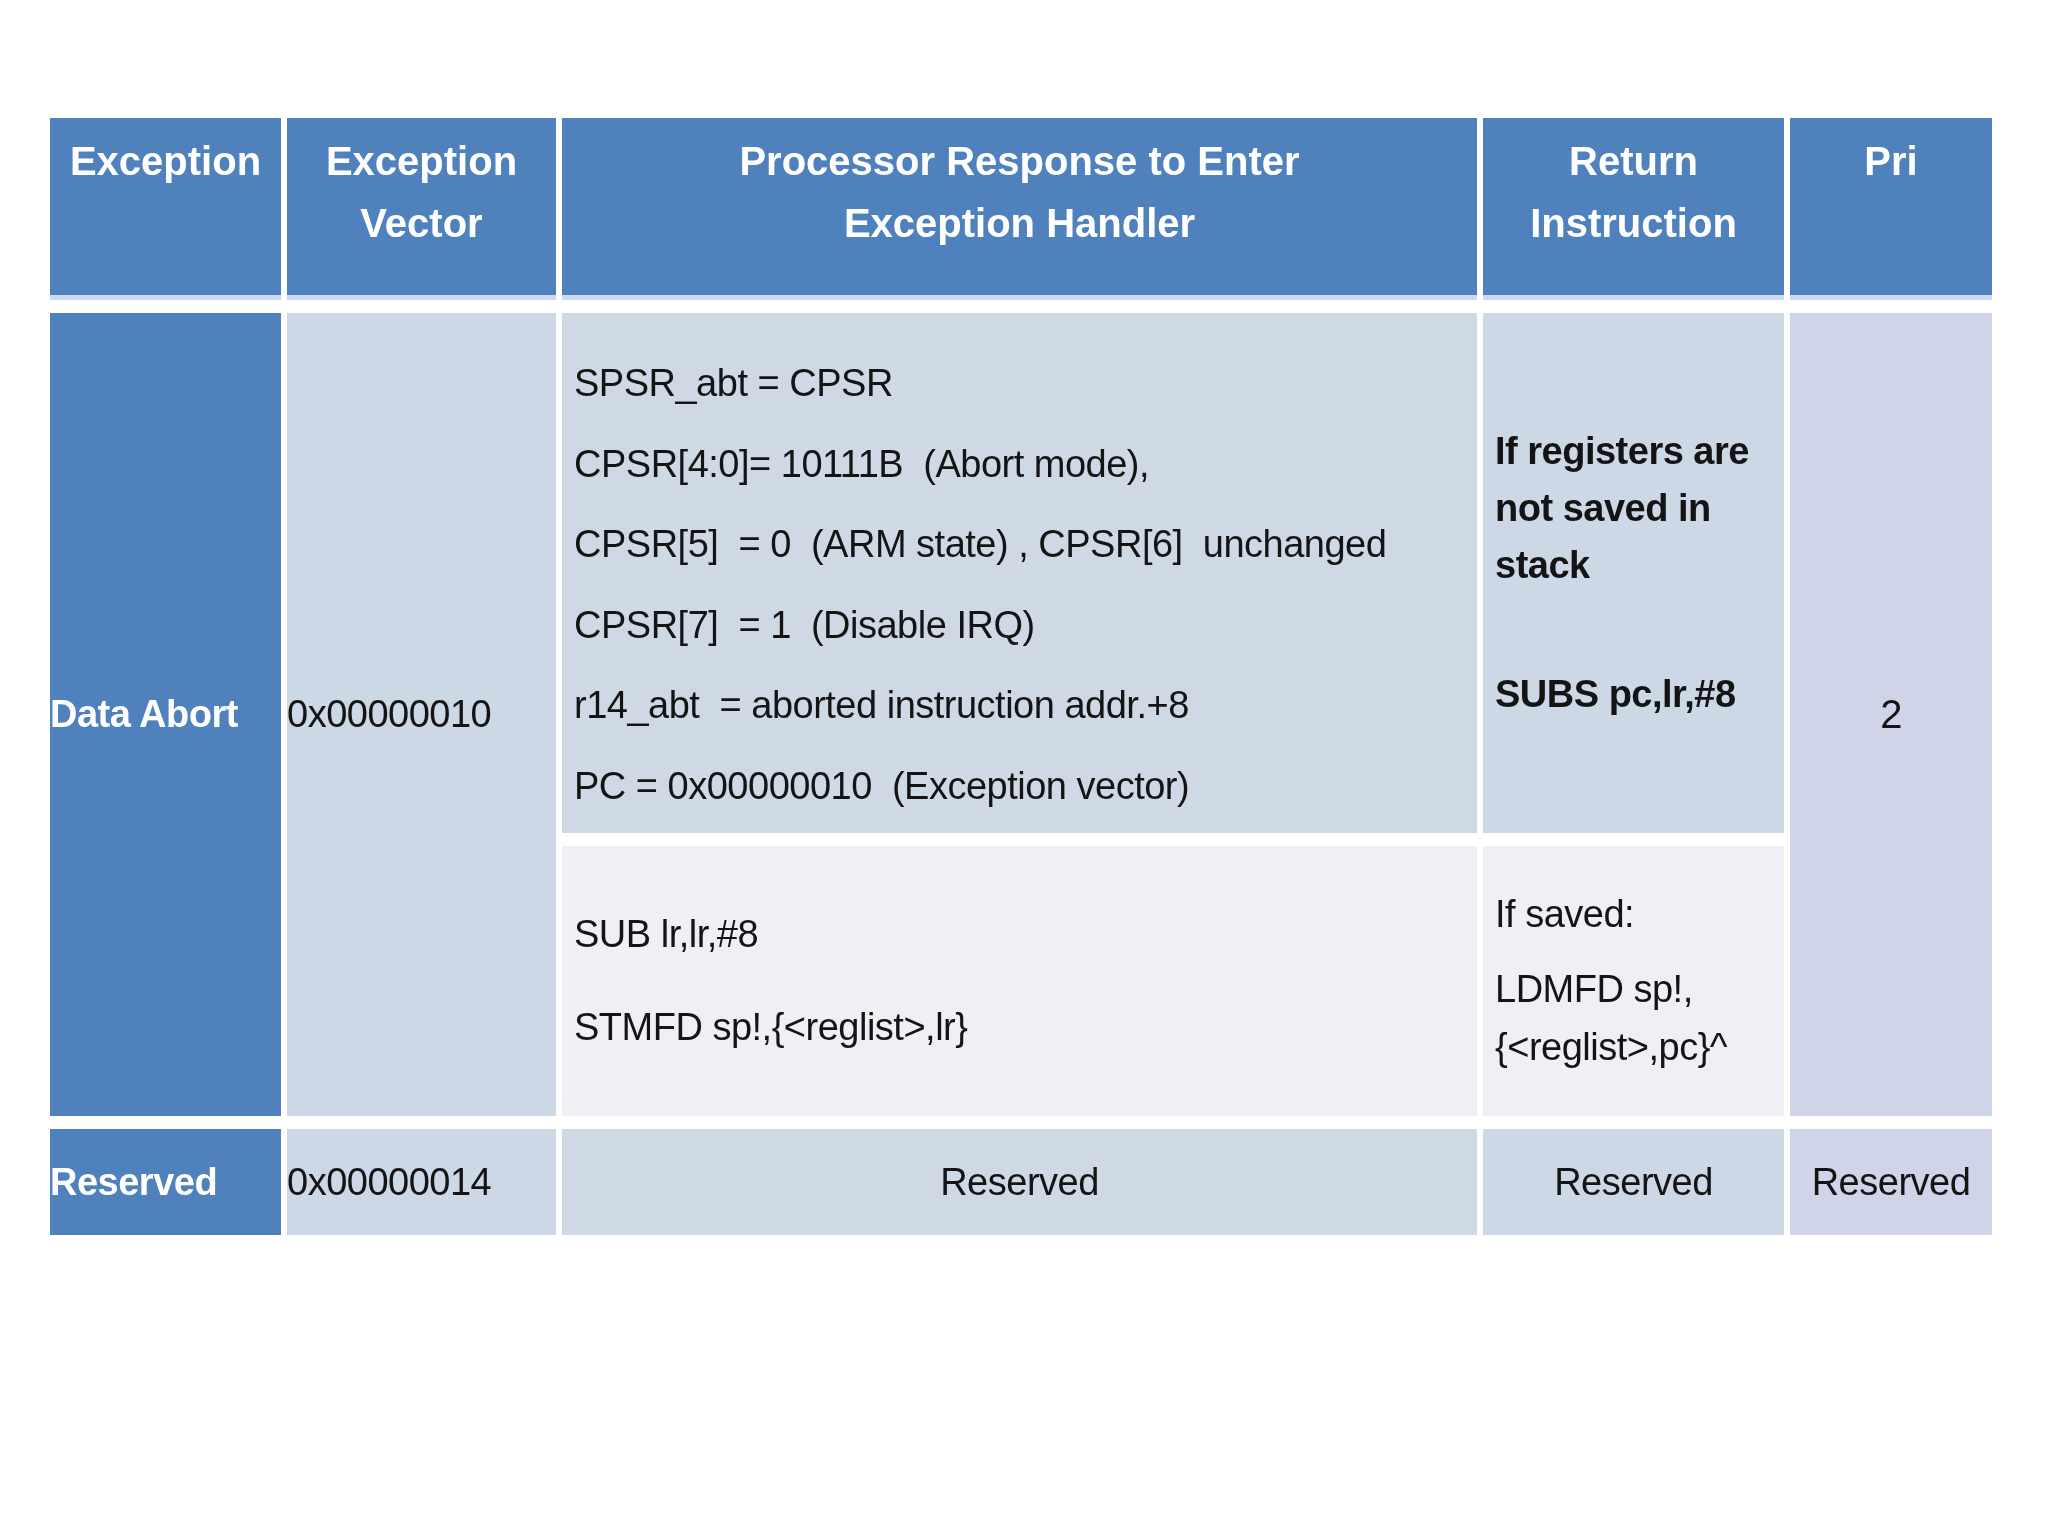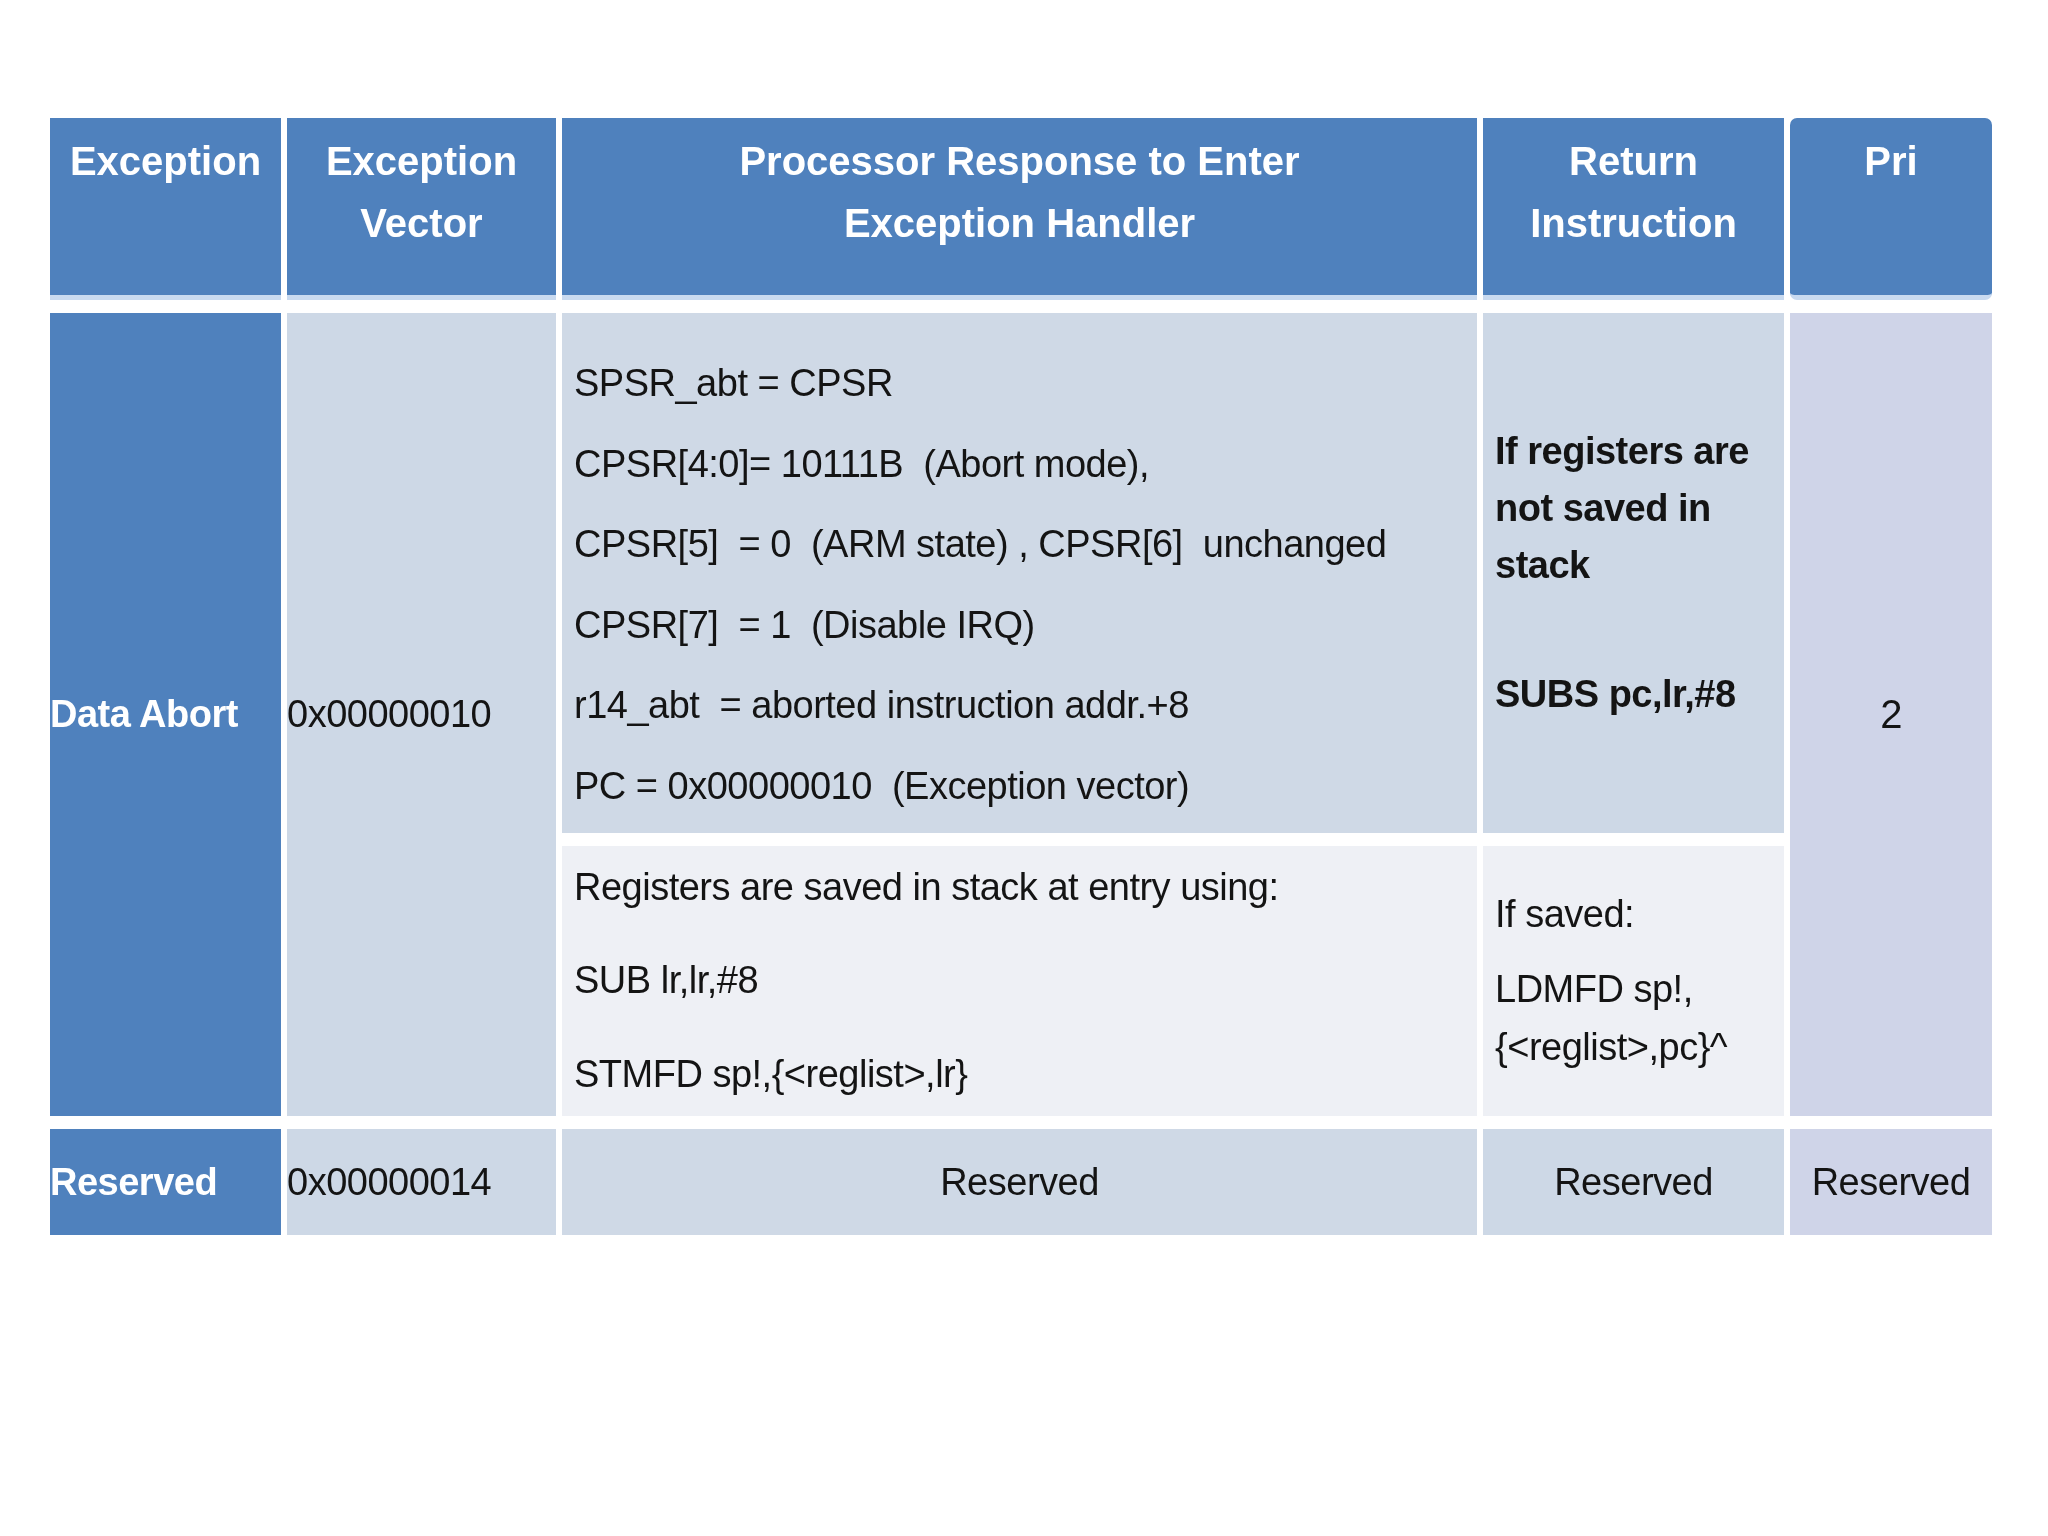--- a/index.html
+++ b/index.html
@@ -22,21 +22,21 @@
   .cell p{margin:0;white-space:pre-wrap;}
   
   .head{
     background:#4f81bd;color:#ffffff;font-weight:bold;font-size:40px;
     text-align:center;padding-top:12px;line-height:1.55;
     border-bottom:5px solid #c9daf0;letter-spacing:0;
   }
   .head .inner{display:inline-block;}
   .head .narrow{max-width:640px;}
   
-  .h1{grid-area:1/1;} .h2{grid-area:1/2;} .h3{grid-area:1/3;} .h4{grid-area:1/4;} .h5{grid-area:1/5;border-radius:7px;}
+  .h1{grid-area:1/1;} .h2{grid-area:1/2;} .h3{grid-area:1/3;} .h4{grid-area:1/4;} .h5{grid-area:1/5;}
   .da-label{grid-row:2/4;grid-column:1;}
   .da-vec{grid-row:2/4;grid-column:2;}
   .resp-upper{grid-area:2/3;}
   .resp-lower{grid-area:3/3;}
   .ret-upper{grid-area:2/4;}
   .ret-lower{grid-area:3/4;}
   .pri-cell{grid-row:2/4;grid-column:5;}
   .r1{grid-area:4/1;} .r2{grid-area:4/2;} .r3{grid-area:4/3;} .r4{grid-area:4/4;} .r5{grid-area:4/5;}
   
   .blue{background:#4f81bd;color:#ffffff;font-weight:bold;}
@@ -99,21 +99,20 @@
     <div class="cell light resp-upper">
       <p>SPSR_abt = CPSR</p>
       <p>CPSR[4:0]= 10111B  (Abort mode),</p>
       <p>CPSR[5]  = 0  (ARM state) , CPSR[6]  unchanged</p>
       <p>CPSR[7]  = 1  (Disable IRQ)</p>
       <p>r14_abt  = aborted instruction addr.+8</p>
       <p>PC = 0x00000010  (Exception vector)</p>
     </div>
 
     <div class="cell pale resp-lower vcenter">
-      <p>Registers are saved in stack at entry using:</p>
       <p>SUB lr,lr,#8</p>
       <p>STMFD sp!,{&lt;reglist&gt;,lr}</p>
     </div>
 
     <div class="cell light2 ret-upper vcenter">
       <p class="gap">If registers are not saved in stack</p>
       <p>SUBS pc,lr,#8</p>
     </div>
 
     <div class="cell pale ret-lower vcenter">

